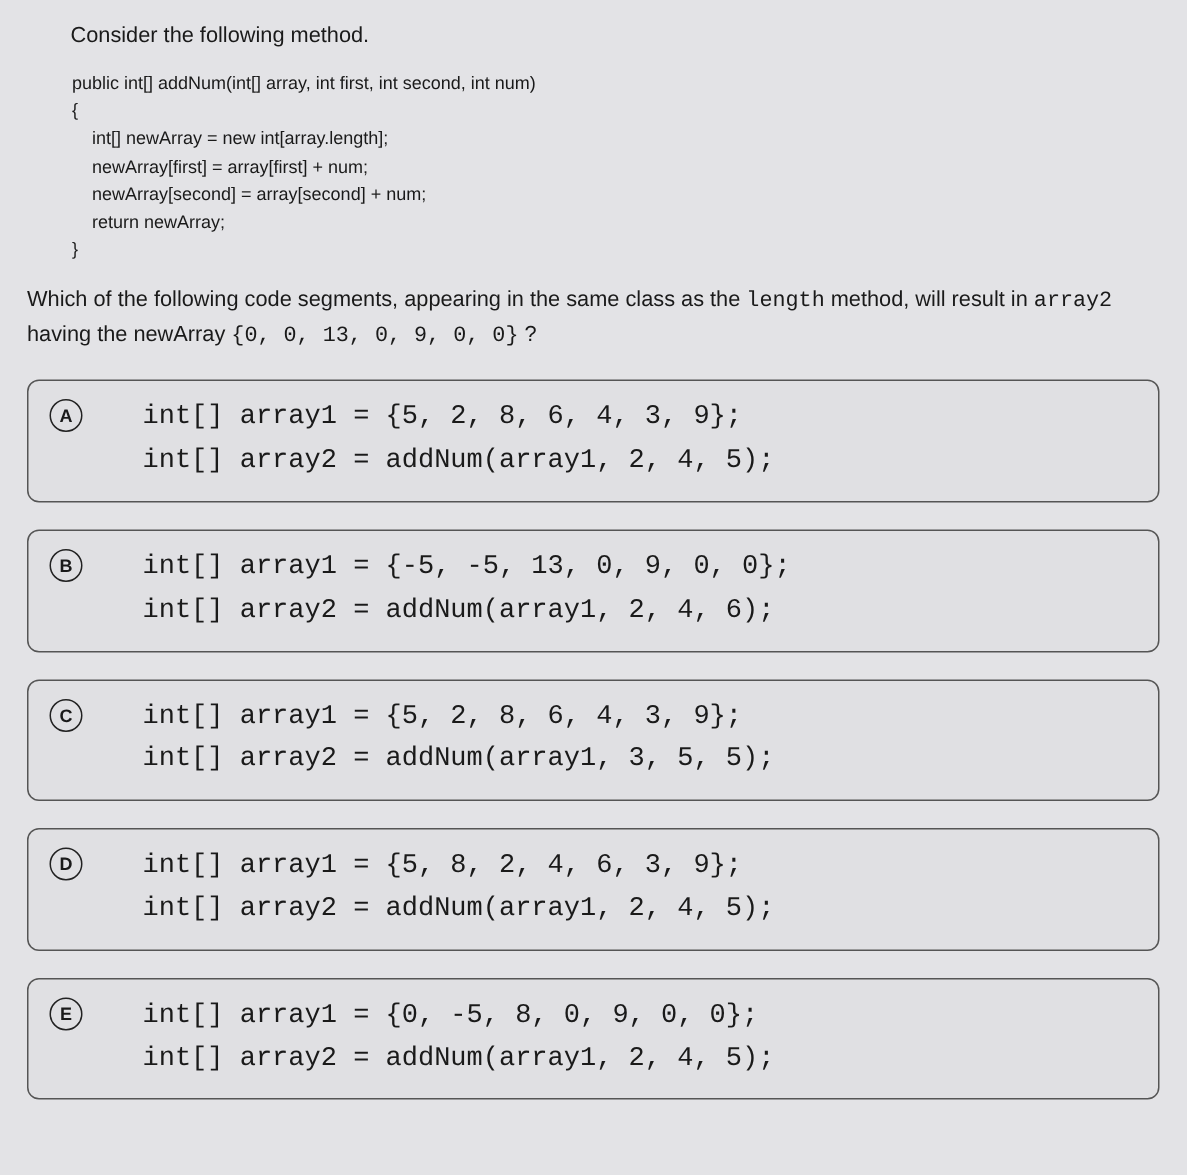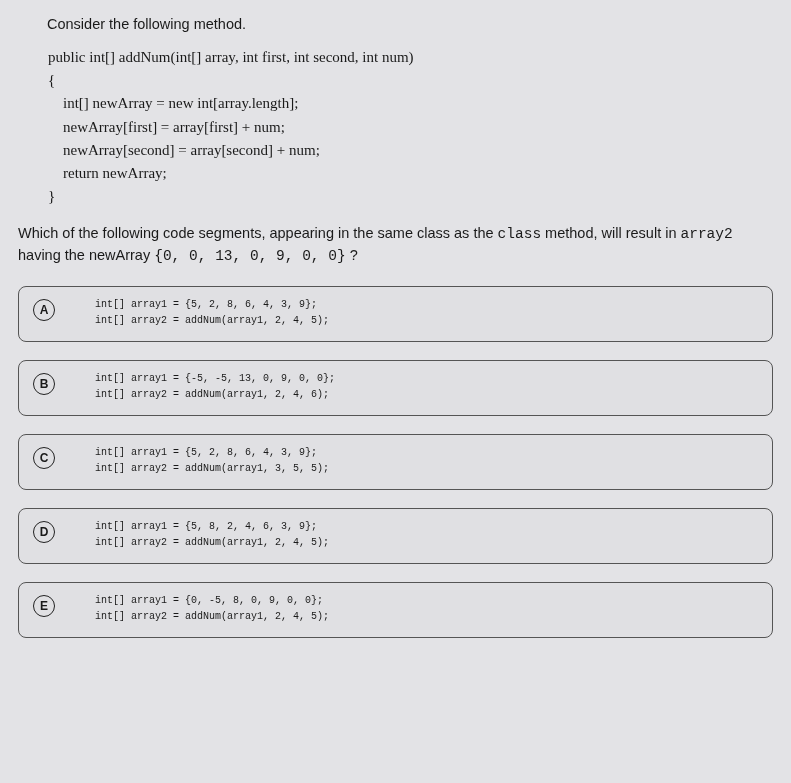--- a/index.html
+++ b/index.html
@@ -8,23 +8,23 @@
     padding: 14px 18px;
     width: 791px;
     font-family: Arial, Helvetica, sans-serif;
     background: #e3e3e6;
     color: #1a1a1a;
     font-size: 14.5px;
     line-height: 1.5;
   }
   .prompt { margin-bottom: 10px; margin-left: 29px; }
   .code-block {
-    font-family: Liberation Serif, serif;
+    font-family: Liberation Sans, sans-serif;
     white-space: pre;
-    font-size: 15px;
+    font-size: 12px;
     margin: 6px 0 14px 30px;
     line-height: 1.55;
   }
   .question { margin-bottom: 18px; }
   .inline-code {
     font-family: "Courier New", Courier, monospace;
   }
   .option {
     border: 1.5px solid #555;
     border-radius: 8px;
@@ -45,39 +45,39 @@
     font-weight: bold;
     font-size: 12px;
     flex-shrink: 0;
     margin-top: 2px;
     margin-right: 40px;
     background: #e0e0e3;
   }
   .option-code {
     font-family: "Courier New", Courier, monospace;
     white-space: pre;
-    font-size: 10px;
+    font-size: 18px;
     line-height: 1.6;
   }
 </style>
 </head>
 <body>
 
 <div class="prompt">Consider the following method.</div>
 
 <div class="code-block">public int[] addNum(int[] array, int first, int second, int num)
 {
     int[] newArray = new int[array.length];
     newArray[first] = array[first] + num;
     newArray[second] = array[second] + num;
     return newArray;
 }</div>
 
 <div class="question">
-  <span>Which of the following code segments, appearing in the same class as the </span><span class="inline-code">class</span><span> method, will result in </span><span class="inline-code">array2</span><span> having the newArray </span><span class="inline-code">{0, 0, 13, 0, 9, 0, 0}</span><span> ?</span>
+  <span>Which of the following code segments, appearing in the same class as the </span><span class="inline-code">length</span><span> method, will result in </span><span class="inline-code">array2</span><span> having the newArray </span><span class="inline-code">{0, 0, 13, 0, 9, 0, 0}</span><span> ?</span>
 </div>
 
 <div class="option">
   <div class="option-letter">A</div>
   <div class="option-code">int[] array1 = {5, 2, 8, 6, 4, 3, 9};
 int[] array2 = addNum(array1, 2, 4, 5);</div>
 </div>
 
 <div class="option">
   <div class="option-letter">B</div>

